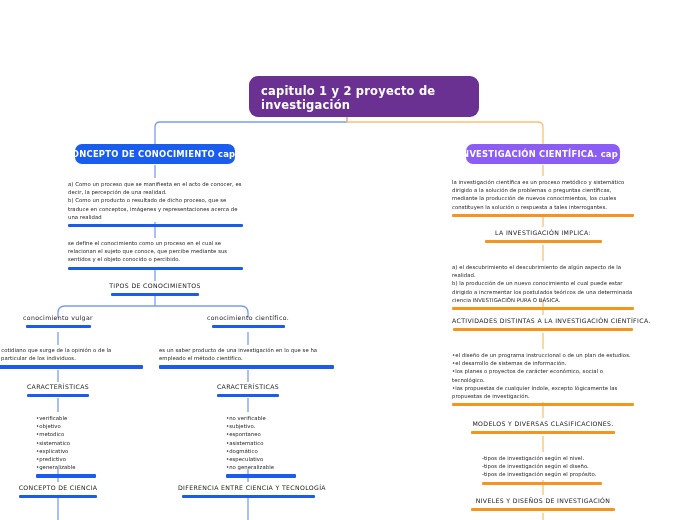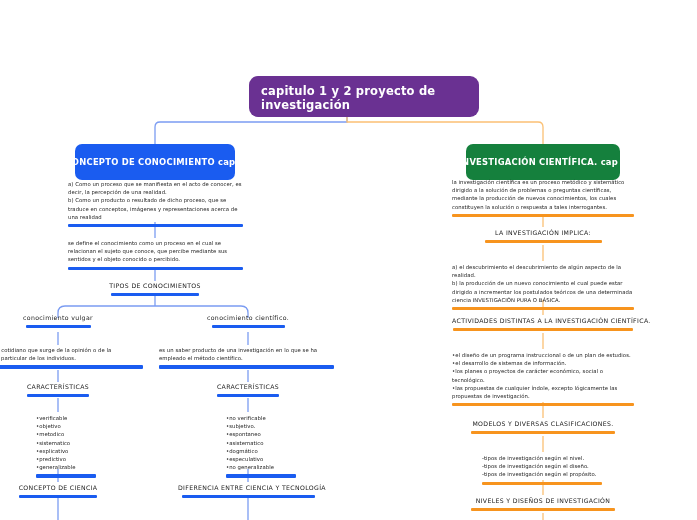--- a/index.html
+++ b/index.html
@@ -54,25 +54,25 @@
     border-radius: 7px;
     color: #ffffff;
     font-size: 8.4px;
     font-weight: bold;
     letter-spacing: 0.25px;
     display: flex;
     align-items: center;
     justify-content: center;
     text-align: center;
     padding: 0 8px;
-    height: 36px;
+    height: 20px;
     white-space: nowrap;
   }
   .pill.blue { background: #1a5cf0; }
-  .pill.orange { background: #15803d; }
+  .pill.orange { background: #8b5cf6; }
 
   
   .uline {
     position: absolute;
     box-sizing: border-box;
     text-align: center;
     padding-bottom: 4px;
   }
   .uline .utext {
     display: block;

